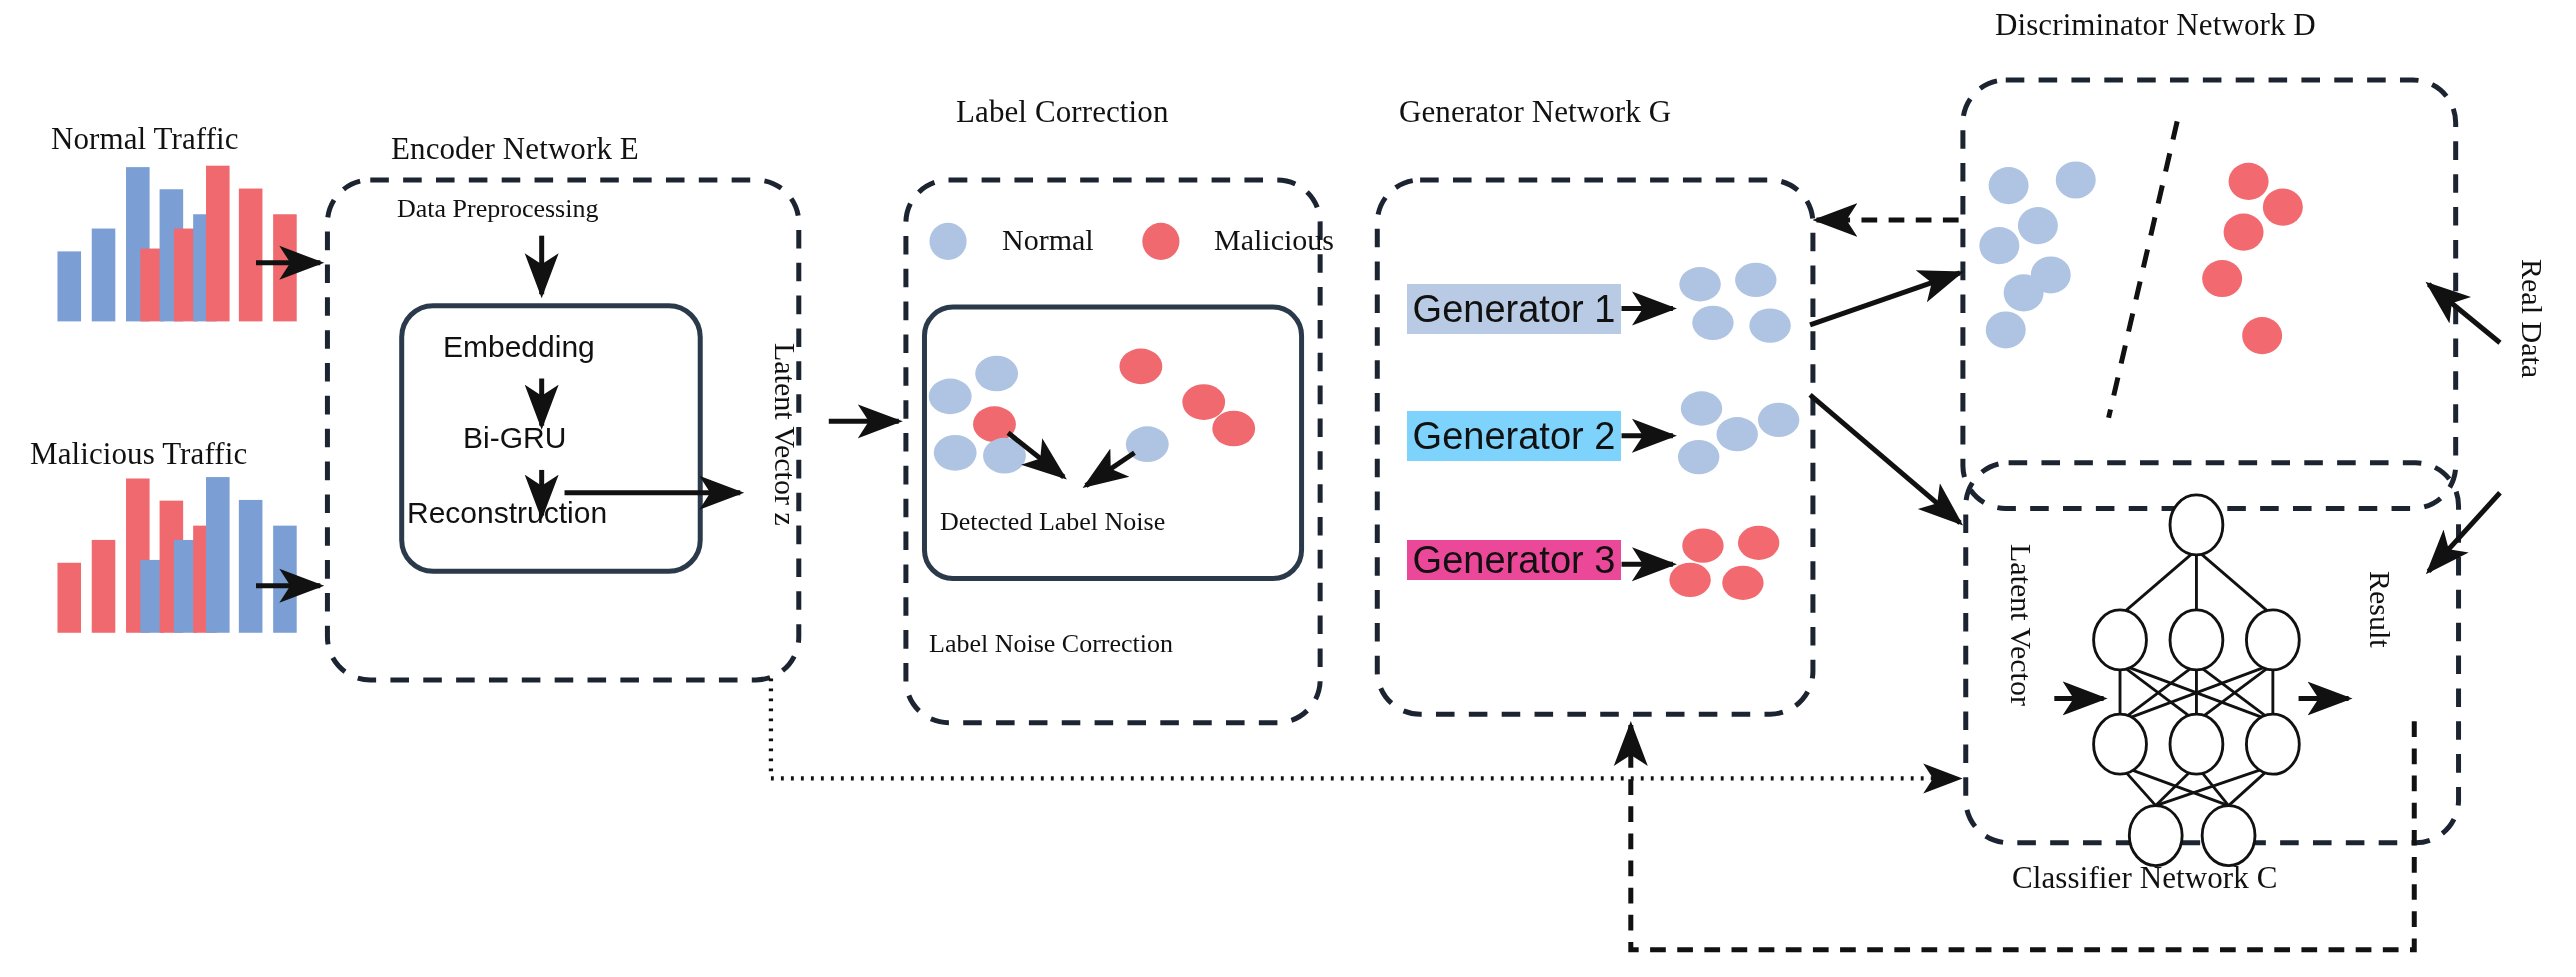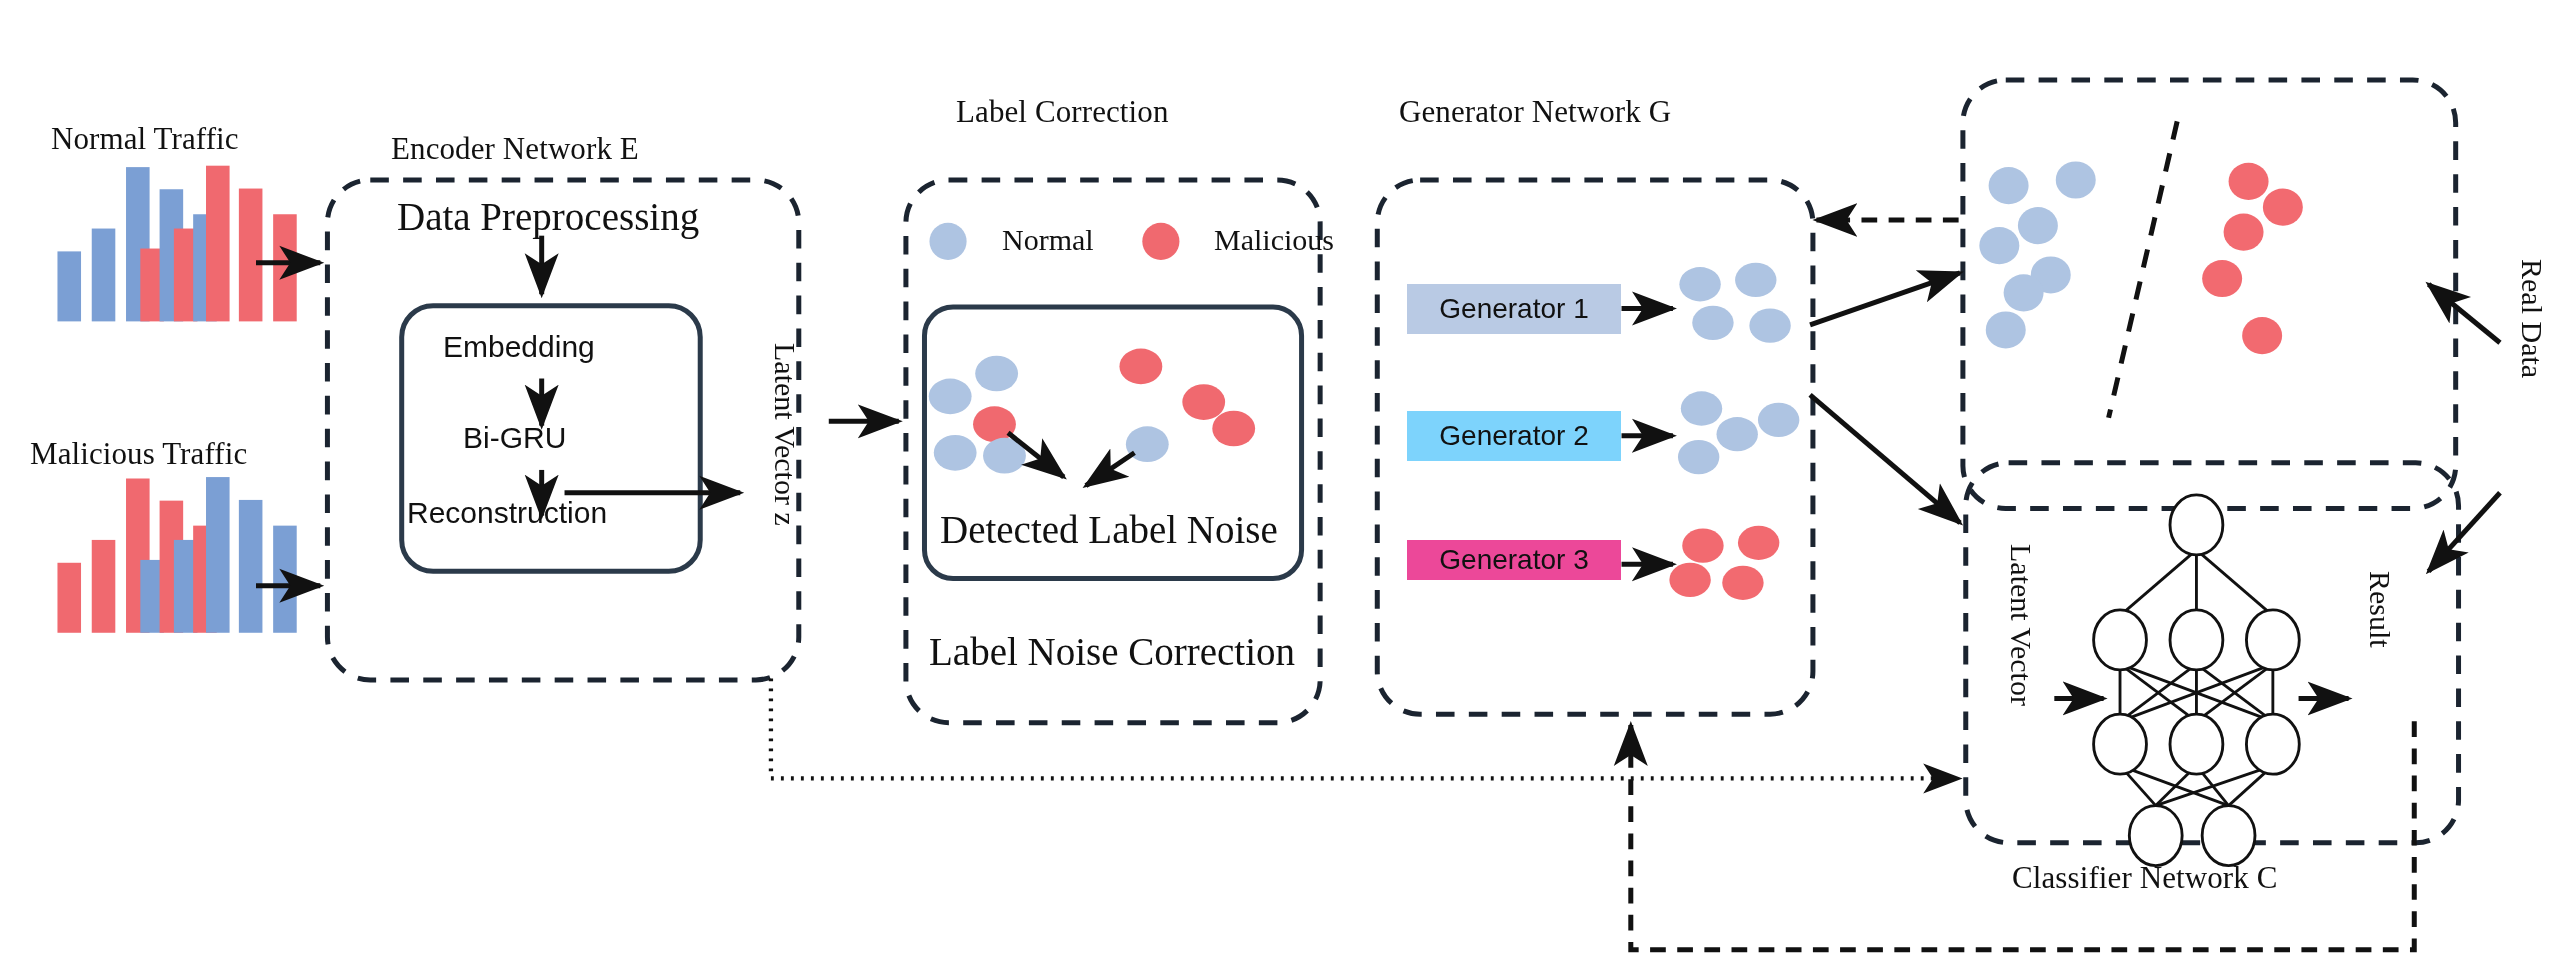--- a/index.html
+++ b/index.html
@@ -8,35 +8,35 @@
     width:2576px;height:977px;position:relative;overflow:hidden;
     font-family:"Liberation Serif", serif;
     color:#111111;
   }
   #stage{position:absolute;left:0;top:0;width:2576px;height:977px;}
   svg#canvas{position:absolute;left:0;top:0;width:2576px;height:977px;}
 
   .lbl{position:absolute;white-space:nowrap;color:#111;font-family:"Liberation Serif", serif;}
 
   .title{font-size:31px;letter-spacing:0.1px;}
-  .sub{font-size:39px;}
+  .sub{font-size:26px;}
   .inner{font-size:30px;font-family:"Liberation Sans", sans-serif;}
   .legend-t{font-size:30px;margin-left:25px;}
 
   .vert{
     transform-origin:0 0;
     writing-mode:vertical-rl;
     text-orientation:mixed;
     font-size:30px;
     white-space:nowrap;
     line-height:1;
   }
 
   .genbox{position:absolute;display:flex;align-items:center;justify-content:center;}
-  .genbox span{font-family:"Liberation Sans", sans-serif;font-size:28px;color:#111;}
+  .genbox span{font-family:"Liberation Sans", sans-serif;font-size:38px;color:#111;}
 </style>
 </head>
 <body>
 
 <div id="stage">
 
 <svg id="canvas" viewBox="0 0 3606 1368">
   <defs>
     <marker id="ah" markerWidth="10" markerHeight="10" refX="8.2" refY="4" orient="auto" markerUnits="strokeWidth">
       <path d="M0,0.6 L9,4 L0,7.4 L2.2,4 Z" fill="#111"></path>
@@ -236,20 +236,21 @@
 <div class="genbox" style="left:1407px;top:284px;width:214px;height:50px;background:#b9cae4;">
   <span>Generator 1</span>
 </div>
 <div class="genbox" style="left:1407px;top:411px;width:214px;height:50px;background:#7dd3fc;">
   <span>Generator 2</span>
 </div>
 <div class="genbox" style="left:1407px;top:540px;width:214px;height:40px;background:#ec4899;">
   <span>Generator 3</span>
 </div>
 
+<div class="lbl title" style="left:1995px;top:7.1px;">Discriminator Network D</div>
 
 <div class="lbl title" style="left:2012px;top:860px;">Classifier Network C</div>
 
 <div class="lbl vert" style="left:2006px;top:544px;">Latent Vector</div>
 
 <div class="lbl vert" style="left:2365px;top:571px;">Result</div>
 
 <div class="lbl vert" style="left:2517px;top:259px;">Real Data</div>
 
 </div>

